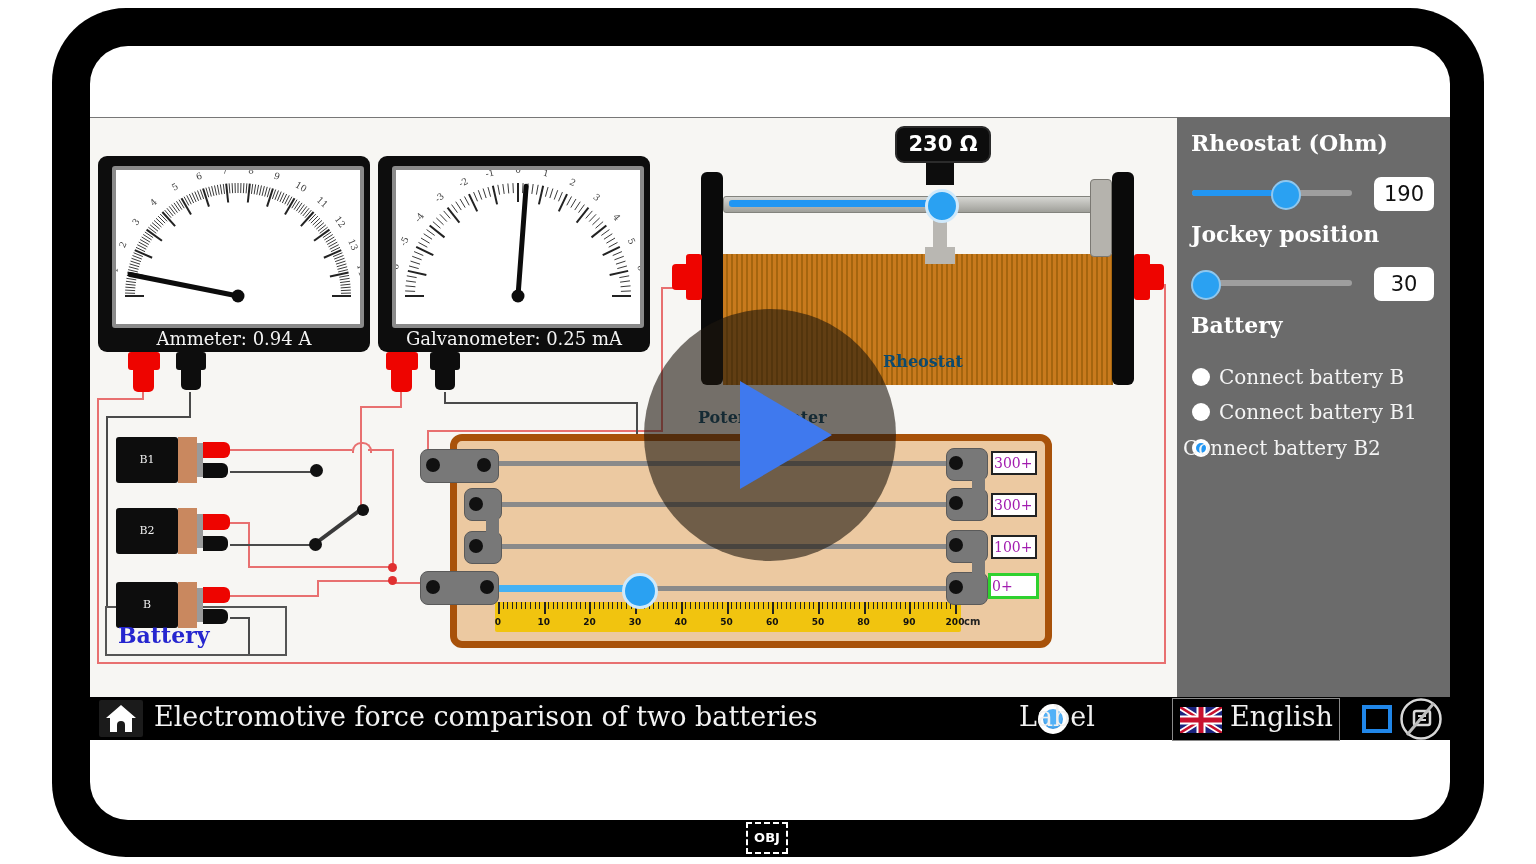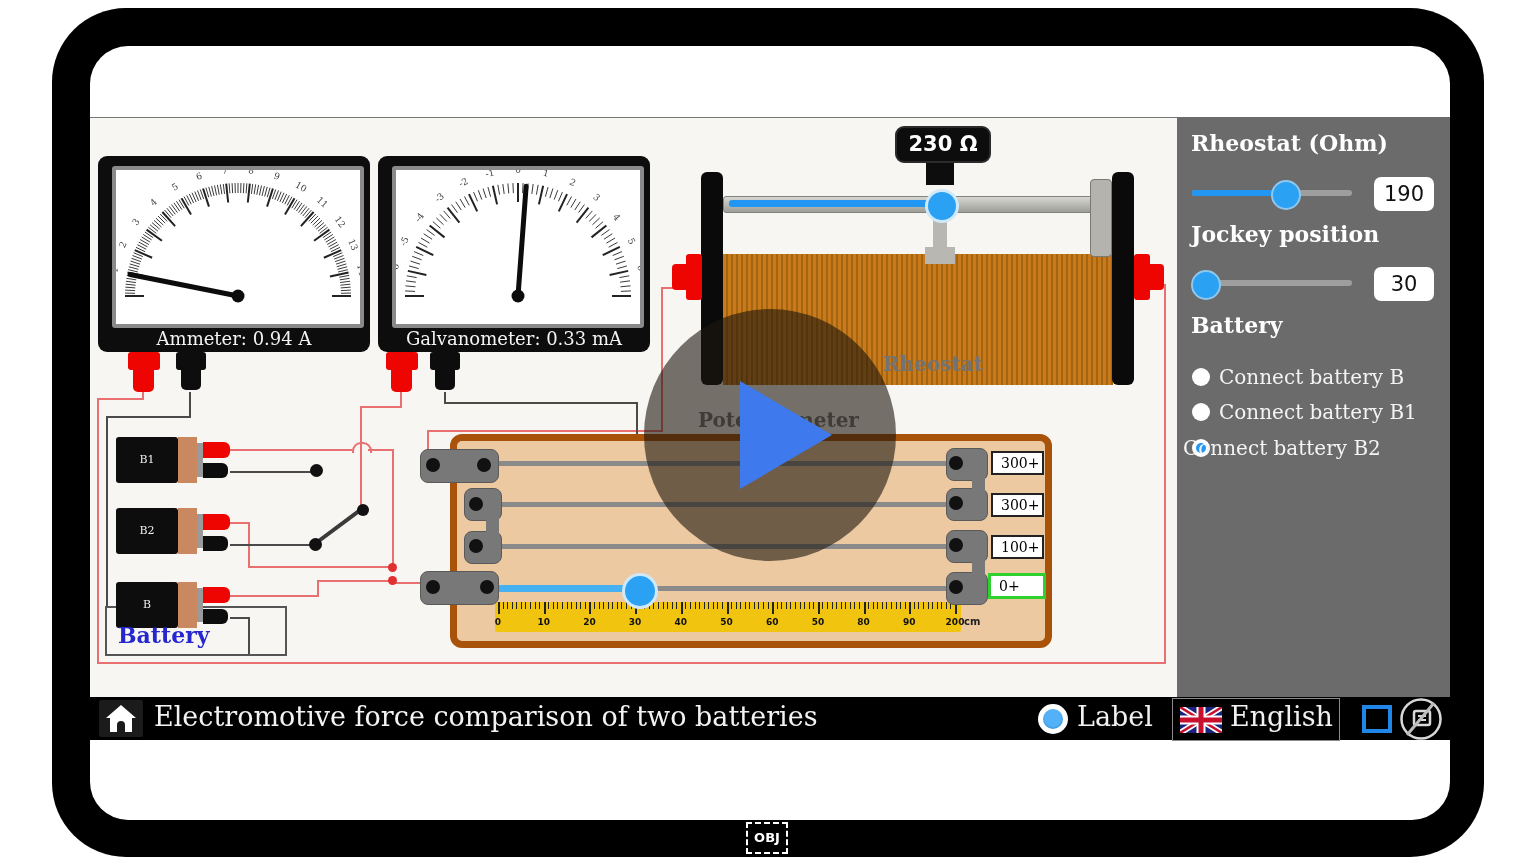--- a/index.html
+++ b/index.html
@@ -23,30 +23,30 @@
   .term-stem{z-index:4;border-radius:0 0 5px 5px;}
   .red{background:#ee0400;}
   .blk{background:#0d0d0d;}
   
   .post{background:#0a0a0a;border-radius:6px;z-index:5;}
   .rod{background:linear-gradient(#d6d6d2,#9f9f99);border:1px solid #83837d;border-radius:3px;z-index:4;}
   .coil{background:repeating-linear-gradient(90deg,#c87a1d 0 3px,#a5650e 3px 5px);z-index:4;}
   .grayp{background:#b5b3ad;border:1px solid #7b7973;border-radius:4px;z-index:5;}
   .badge{background:#0d0d0d;border:2px solid #2b2b2b;border-radius:9px;color:#fff;
     font-family:"DejaVu Sans",sans-serif;font-weight:bold;font-size:21px;text-align:center;line-height:33px;z-index:6;}
-  .bluecap{color:#737373;font-weight:bold;font-size:20px;z-index:4;}
+  .bluecap{color:#0c4a6e;font-weight:bold;font-size:16px;z-index:4;}
   .knob{background:#2aa1f2;border:3px solid #cfe9fb;border-radius:50%;z-index:6;}
   .bluebar{background:#2196f3;border-radius:3px;z-index:5;}
   
   .board{background:#ecc9a1;border:7px solid #a8520a;border-radius:12px;z-index:3;}
   .pwire{background:#8a8a8a;z-index:4;}
   .pblue{background:#45b1f3;border-radius:3px;z-index:5;}
   .gblock{background:#787878;border:1px solid #5a5a5a;border-radius:8px;z-index:5;}
   .gspine{background:#787878;z-index:5;}
-  .tap{background:#fff;border:2px solid #222;color:#000000;font-size:14px;line-height:20px;padding-left:8px;z-index:5;}
+  .tap{background:#fff;border:2px solid #222;color:#a21caf;font-size:14px;line-height:20px;padding-left:1px;z-index:5;}
   .tap.green{border:3px solid #2fd12f;}
   .ruler{background:#f1c40f;border-radius:2px;z-index:4;}
   .rtick{position:absolute;background:#222;top:0;}
   .rnum{position:absolute;color:#111;font-family:"DejaVu Sans",sans-serif;font-weight:bold;font-size:9px;transform:translateX(-50%);}
   
   .bbody{background:#0d0d0d;border-radius:3px;color:#eee;font-size:11px;text-align:center;z-index:4;}
   .bstrip{background:#c9885f;z-index:4;}
   .bnub{border-radius:0 6px 6px 0;z-index:4;}
   .capt-box{border:2px solid #555;z-index:3;}
   
@@ -361,21 +361,21 @@
     <text x="0" y="0" text-anchor="middle" font-size="9" fill="#444" transform="translate(149.37007487662666,6.083866801635693) rotate(12.857142857142847)">1</text>
     <text x="0" y="0" text-anchor="middle" font-size="9" fill="#444" transform="translate(175.36769991145968,15.180829248002453) rotate(25.714285714285722)">2</text>
     <text x="0" y="0" text-anchor="middle" font-size="9" fill="#444" transform="translate(198.68924562862423,29.83472765643235) rotate(38.571428571428584)">3</text>
     <text x="0" y="0" text-anchor="middle" font-size="9" fill="#444" transform="translate(218.16527234356766,49.31075437137575) rotate(51.428571428571416)">4</text>
     <text x="0" y="0" text-anchor="middle" font-size="9" fill="#444" transform="translate(232.81917075199755,72.63230008854035) rotate(64.28571428571428)">5</text>
     <text x="0" y="0" text-anchor="middle" font-size="9" fill="#444" transform="translate(241.91613319836432,98.62992512337331) rotate(77.14285714285714)">6</text>
     <text x="0" y="0" text-anchor="middle" font-size="9" fill="#444" transform="translate(245,126) rotate(90)">7</text>
     <line x1="122" y1="126" x2="130.13825826595635" y2="16.301464219450068" stroke="#0c0c0c" stroke-width="5" stroke-linecap="round"></line>
     <circle cx="122" cy="126" r="6.5" fill="#0c0c0c"></circle>
   </svg>
-<div class="abs mlabel" style="left:378px;top:328px;width:272px">Galvanometer: 0.33 mA</div>
+<div class="abs mlabel" style="left:378px;top:328px;width:272px">Galvanometer: 0.25 mA</div>
 <div class="abs term-top red" style="left:386px;top:352px;width:32px;height:18px"></div>
 <div class="abs term-stem red" style="left:391px;top:368px;width:21px;height:24px"></div>
 <div class="abs term-top blk" style="left:430px;top:352px;width:30px;height:18px"></div>
 <div class="abs term-stem blk" style="left:435px;top:368px;width:20px;height:22px"></div>
 
 <div class="abs badge" style="left:895px;top:126px;width:92px;height:33px">230 Ω</div>
 <div class="abs blk" style="left:926px;top:159px;width:28px;height:26px;z-index:5"></div>
 <div class="abs rod" style="left:723px;top:196px;width:378px;height:15px"></div>
 <div class="abs bluebar" style="left:729px;top:200px;width:210px;height:7px"></div>
 <div class="abs grayp" style="left:1090px;top:179px;width:20px;height:76px"></div>
@@ -596,21 +596,21 @@
   <svg width="44" height="37" viewBox="0 0 44 37">
     <path d="M22 5 L37 18 H33 V32 H11 V18 H7 Z" fill="#fff"></path>
     <path d="M18 32 v-7 a4 4 0 0 1 8 0 v7 Z" fill="#1b1b1b"></path>
   </svg>
 </div>
 <div class="abs tb-title" style="left:154px;top:701px">Electromotive force comparison of two batteries</div>
 
 <div class="abs toggle-outer" style="left:1038px;top:704px;width:30px;height:30px">
   <div class="toggle-inner"></div>
 </div>
-<div class="abs tb-text" style="left:1077px;top:701px">Label</div>
+<div class="abs tb-text" style="left:1019px;top:701px">Label</div>
 
 <div class="abs engbox" style="left:1172px;top:698px;width:166px;height:41px"></div>
 <svg class="abs" style="left:1180px;top:707px;z-index:7" width="42" height="26" viewBox="0 0 42 26">
   <rect width="42" height="26" fill="#1a237e"></rect>
   <path d="M0 0 L42 26 M42 0 L0 26" stroke="#fff" stroke-width="6"></path>
   <path d="M0 0 L42 26 M42 0 L0 26" stroke="#c8102e" stroke-width="2.5"></path>
   <path d="M21 0 V26 M0 13 H42" stroke="#fff" stroke-width="9"></path>
   <path d="M21 0 V26 M0 13 H42" stroke="#c8102e" stroke-width="5"></path>
 </svg>
 <div class="abs tb-text" style="left:1230px;top:701px">English</div>

